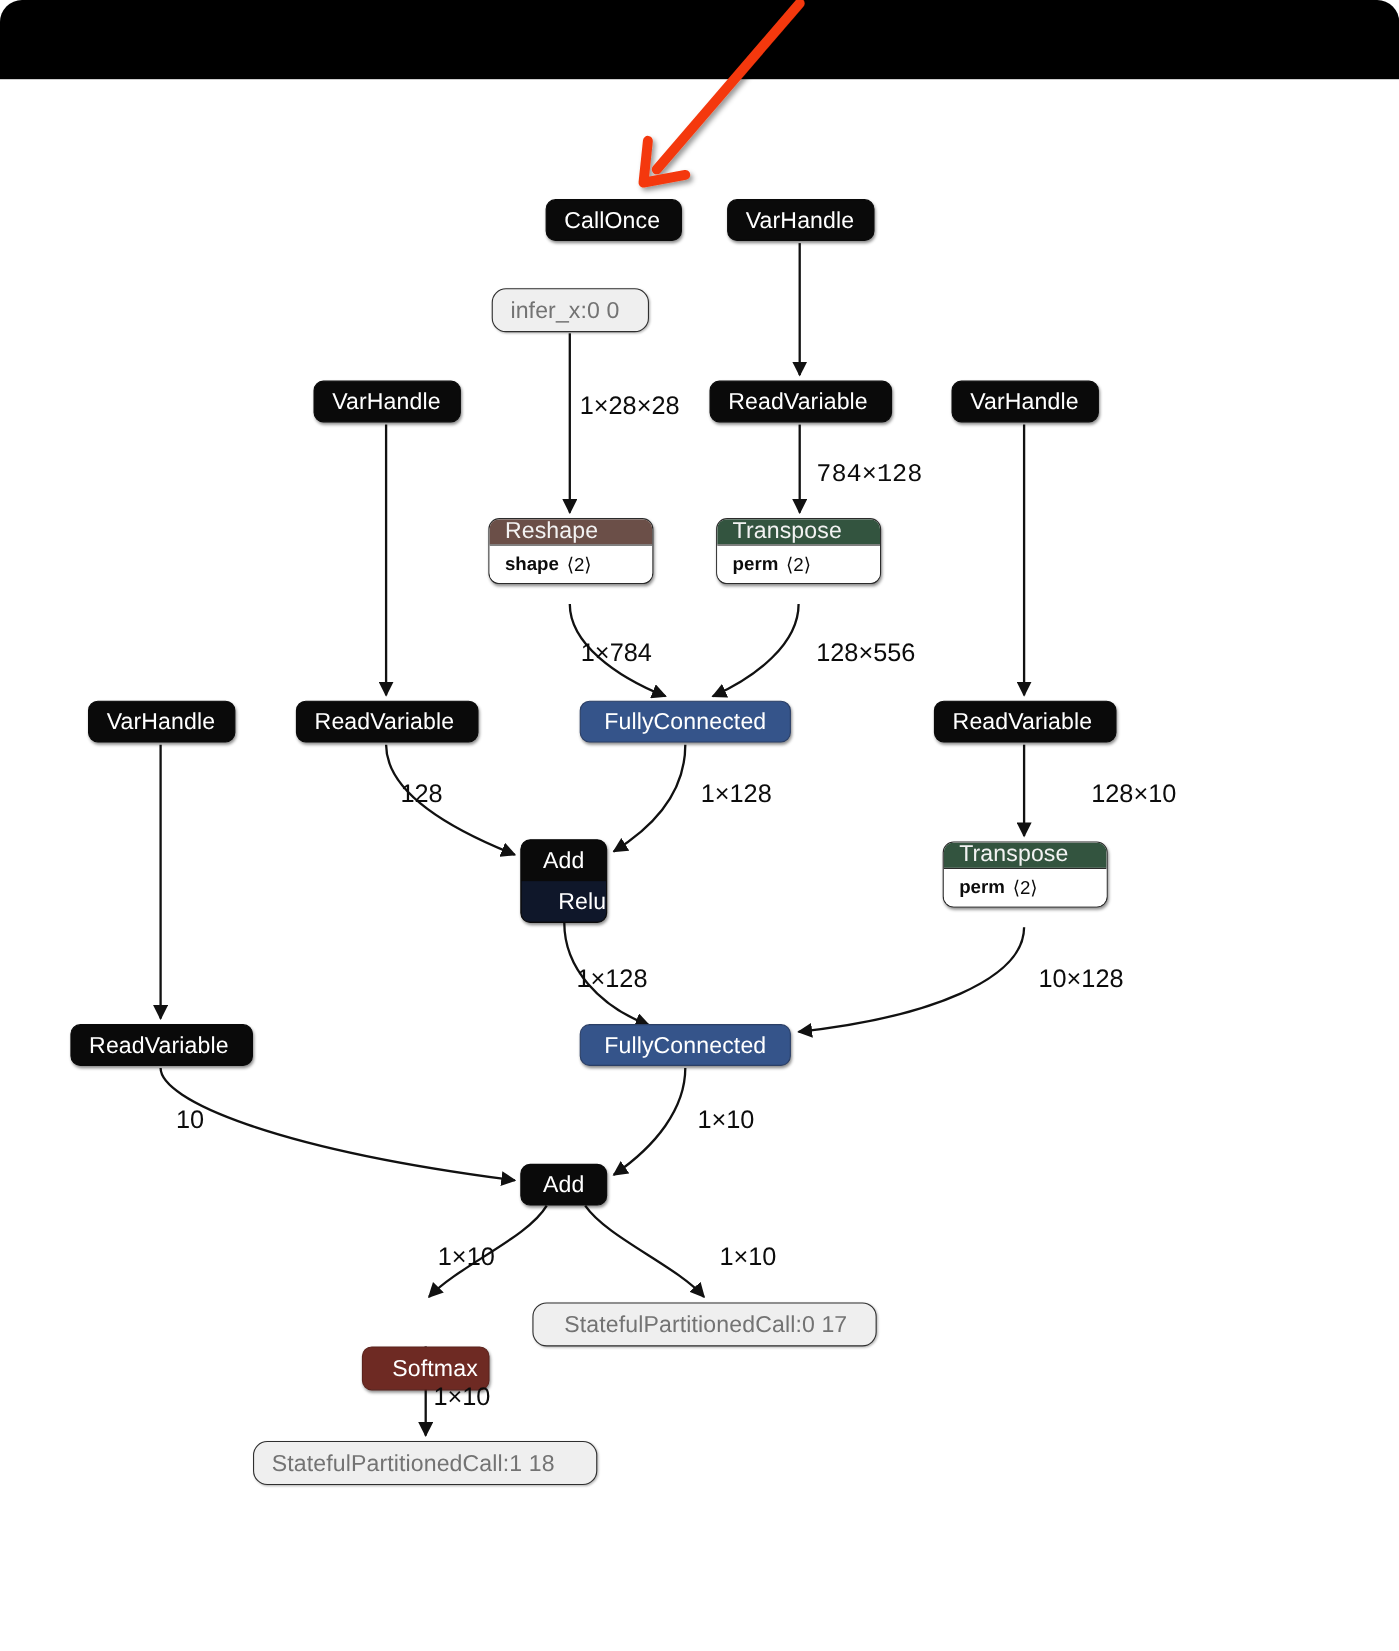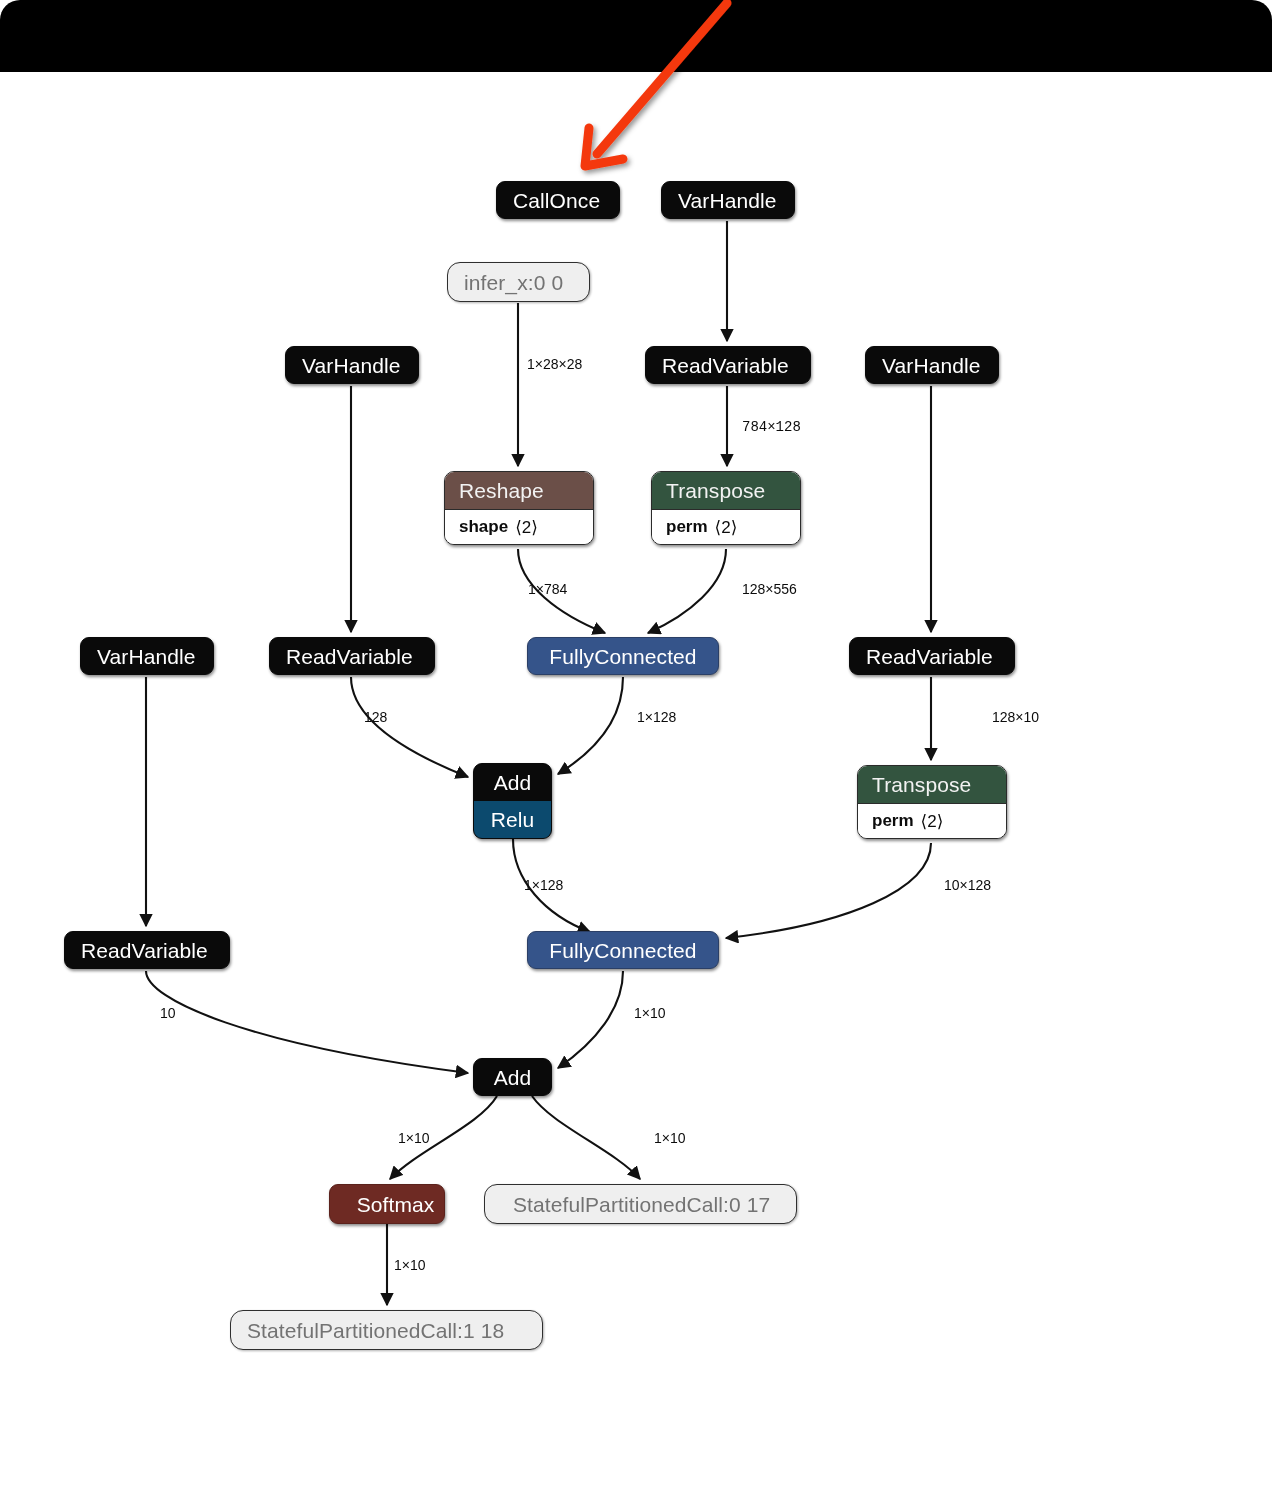--- a/index.html
+++ b/index.html
@@ -73,23 +73,23 @@
 
   
   .n-split {
     background: #ffffff;
     border-radius: 10px;
     overflow: hidden;
     border: 1.4px solid #2b2b2b;
     padding: 0;
   }
   .n-split .head {
-    height: 37px;
+    height: 23px;
     display: flex;
-    align-items: center;
+    align-items: flex-start;
     padding: 0 14px;
   }
   .n-split .head .lbl { color: #f2f2f2; }
   .n-split .attr {
     height: 34px;
     background: #ffffff;
     display: flex;
     align-items: center;
     padding: 0 14px;
     border-top: 1.4px solid #2b2b2b;
@@ -117,21 +117,21 @@
     height: 37px;
     display: flex;
     align-items: center;
     justify-content: center;
   }
   .n-stack .r .lbl { color: #ffffff; text-align: center; }
 
   
   .elabel {
     position: absolute;
-    font-size: 14px;
+    font-size: 23px;
     color: #0c0c0c;
     white-space: nowrap;
     line-height: 1;
   }
 </style>
 </head>
 <body>
 
 <div id="stage">
 
@@ -246,21 +246,21 @@
   </div>
 
   <div class="node n-black" style="left:849px; top:637px; width:166px;">
     <span class="lbl">ReadVariable</span>
   </div>
 
   <div class="node n-stack" style="left:473px; top:763px; width:79px;">
     <div class="r" style="background:#0a0a0a;">
       <span class="lbl">Add</span>
     </div>
-    <div class="r" style="background:#0c4a6e;">
+    <div class="r" style="background:#0f172a;justify-content:flex-end;">
       <span class="lbl">Relu</span>
     </div>
   </div>
 
   <div class="node n-split" style="left:857px; top:765px; width:150px;">
     <div class="head" style="background:#33543f;">
       <span class="lbl">Transpose</span>
     </div>
     <div class="attr">
       <span class="k">perm</span>
@@ -273,21 +273,21 @@
   </div>
 
   <div class="node n-black" style="left:527px; top:931px; width:192px; background:#35548a; border-color:#2b3f66; align-items:center;">
     <span class="lbl">FullyConnected</span>
   </div>
 
   <div class="node n-black" style="left:473px; top:1058px; width:79px; align-items:center;">
     <span class="lbl">Add</span>
   </div>
 
-  <div class="node n-black" style="left:329px; top:1184px; width:116px; height:40px; background:#6e2a23; border-color:#5b221c; align-items:center;padding-left:33px;">
+  <div class="node n-black" style="left:329px; top:1224px; width:116px; height:40px; background:#6e2a23; border-color:#5b221c; align-items:center;padding-left:33px;">
     <span class="lbl">Softmax</span>
   </div>
 
   <div class="node n-io" style="left:484px; top:1184px; width:313px;padding-left:28px;">
     <span class="lbl">StatefulPartitionedCall:0 17</span>
   </div>
 
   <div class="node n-io" style="left:230px; top:1310px; width:313px;">
     <span class="lbl">StatefulPartitionedCall:1 18</span>
   </div>

